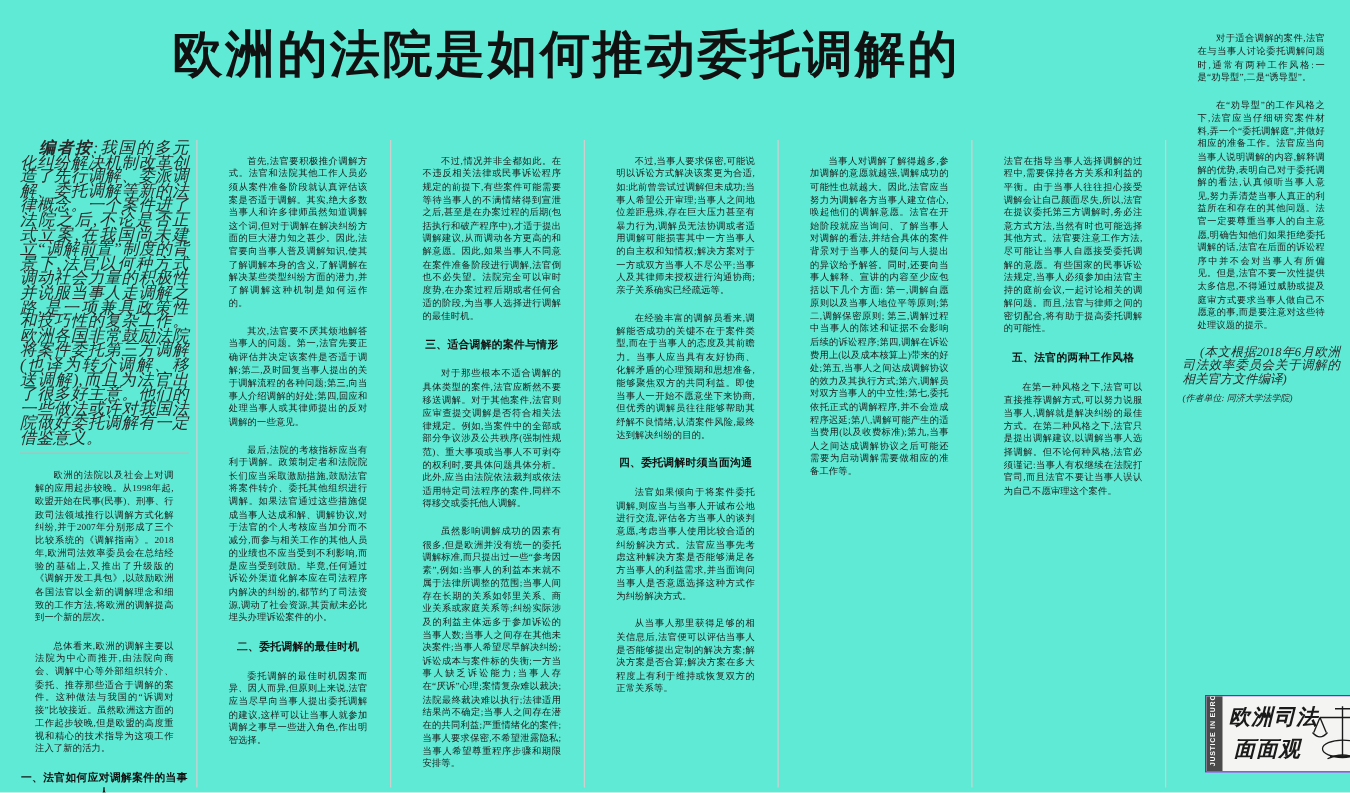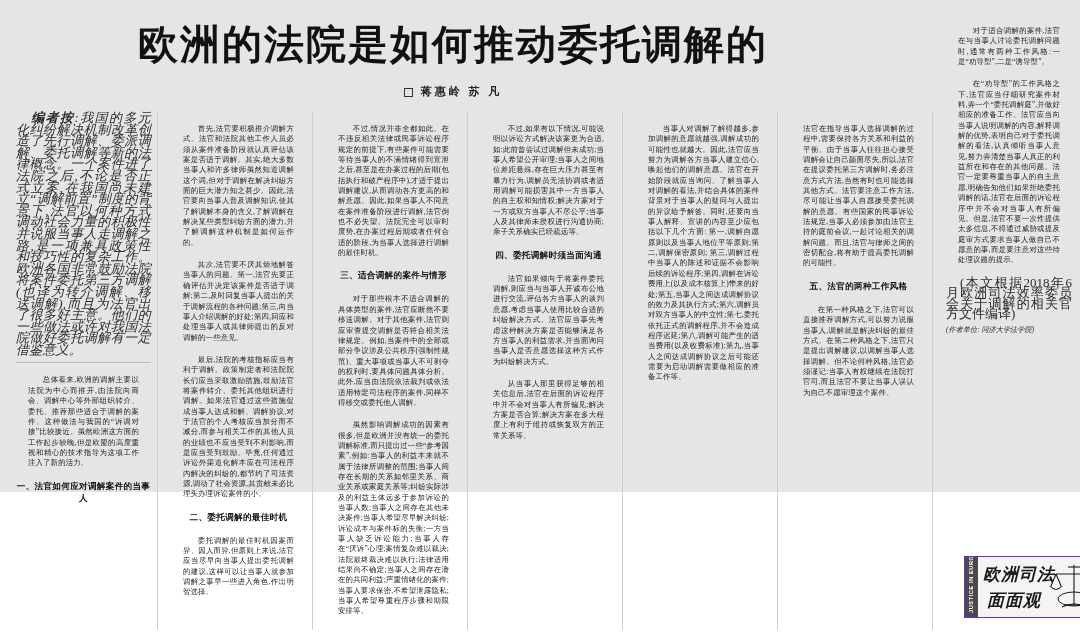--- a/index.html
+++ b/index.html
@@ -10,22 +10,22 @@
   body {
     width: 1080px;
     height: 634px;
     overflow: hidden;
     font-family: "Liberation Serif", "DejaVu Serif", serif;
     color: #1b1b1b;
   }
   .page {
     position: relative;
     width: 1080px;
-    height: 492px;
-    background: #e5e5e5;
+    height: 634px;
+    background: #5eead4;
     box-sizing: border-box;
   }
 
   
   .masthead {
     position: absolute;
     left: 0;
     top: 0;
     width: 906px;
     height: 112px;
@@ -121,21 +121,22 @@
   h2.section {
     font-size: 8.6px;
     font-weight: bold;
     text-align: center;
     margin: 9px 0 8px 0;
     letter-spacing: 0.3px;
     color: #111;
   }
 
   .small-note {
-    font-size: 13px;
+    font-style: italic;
+    font-size: 10px;
     line-height: 10.6px;
     text-align: justify;
     margin: 5px 0 0 0;
     text-indent: 14px;
     word-break: break-all;
     color: #2a2a2a;
   }
   .affil {
     font-style: italic;
     font-size: 7.2px;
@@ -202,54 +203,53 @@
   
   .en-label { font-weight: bold; font-style: italic; }
 </style>
 </head>
 <body>
 
 <div class="page">
 
   <div class="masthead">
     <div class="headline">欧洲的法院是如何推动委托调解的</div>
-    <div class="byline">
-      <span class="sq"></span><span>蒋惠岭  苏  凡</span>
-    </div>
   </div>
 
   <div class="cols">
 
     <div class="col col-1">
       <p class="editor-note"><span class="en-label">编者按</span><span>:我国的多元化纠纷解决机制改革创造了先行调解、委派调解、委托调解等新的法律概念。一个案件进了法院之后,不论是否正式立案,在我国尚未建立“调解前置”制度的背景下,法官以何种方式调动社会力量的积极性并说服当事人走调解之路,是一项兼具政策性和技巧性的复杂工作。欧洲各国非常鼓励法院将案件委托第三方调解(也译为转介调解、移送调解),而且为法官出了很多好主意。他们的一些做法或许对我国法院做好委托调解有一定借鉴意义。</span></p>
       <hr class="note-rule">
+      <p class="body">欧洲的法院以及社会上对调解的应用起步较晚。从1998年起,欧盟开始在民事(民事)、刑事、行政司法领域推行以调解方式化解纠纷,并于2007年分别形成了三个比较系统的《调解指南》。2018年,欧洲司法效率委员会在总结经验的基础上,又推出了升级版的《调解开发工具包》,以鼓励欧洲各国法官以全新的调解理念和细致的工作方法,将欧洲的调解提高到一个新的层次。</p>
       <p class="body">总体看来,欧洲的调解主要以法院为中心而推开,由法院向商会、调解中心等外部组织转介、委托、推荐那些适合于调解的案件。这种做法与我国的“诉调对接”比较接近。虽然欧洲这方面的工作起步较晚,但是欧盟的高度重视和精心的技术指导为这项工作注入了新的活力。</p>
       <h2 class="section">一、法官如何应对调解案件的当事人</h2>
     </div>
 
     <div class="col col-2">
       <p class="body">首先,法官要积极推介调解方式。法官和法院其他工作人员必须从案件准备阶段就认真评估该案是否适于调解。其实,绝大多数当事人和许多律师虽然知道调解这个词,但对于调解在解决纠纷方面的巨大潜力知之甚少。因此,法官要向当事人普及调解知识,使其了解调解本身的含义,了解调解在解决某些类型纠纷方面的潜力,并了解调解这种机制是如何运作的。</p>
       <p class="body">其次,法官要不厌其烦地解答当事人的问题。第一,法官先要正确评估并决定该案件是否适于调解;第二,及时回复当事人提出的关于调解流程的各种问题;第三,向当事人介绍调解的好处;第四,回应和处理当事人或其律师提出的反对调解的一些意见。</p>
       <p class="body">最后,法院的考核指标应当有利于调解。政策制定者和法院院长们应当采取激励措施,鼓励法官将案件转介、委托其他组织进行调解。如果法官通过这些措施促成当事人达成和解、调解协议,对于法官的个人考核应当加分而不减分,而参与相关工作的其他人员的业绩也不应当受到不利影响,而是应当受到鼓励。毕竟,任何通过诉讼外渠道化解本应在司法程序内解决的纠纷的,都节约了司法资源,调动了社会资源,其贡献未必比埋头办理诉讼案件的小。</p>
       <h2 class="section">二、委托调解的最佳时机</h2>
       <p class="body">委托调解的最佳时机因案而异、因人而异,但原则上来说,法官应当尽早向当事人提出委托调解的建议,这样可以让当事人就参加调解之事早一些进入角色,作出明智选择。</p>
     </div>
 
     <div class="col col-3">
       <p class="body">不过,情况并非全都如此。在不违反相关法律或民事诉讼程序规定的前提下,有些案件可能需要等待当事人的不满情绪得到宣泄之后,甚至是在办案过程的后期(包括执行和破产程序中),才适于提出调解建议,从而调动各方更高的和解意愿。因此,如果当事人不同意在案件准备阶段进行调解,法官倒也不必失望。法院完全可以审时度势,在办案过程后期或者任何合适的阶段,为当事人选择进行调解的最佳时机。</p>
       <h2 class="section">三、适合调解的案件与情形</h2>
       <p class="body">对于那些根本不适合调解的具体类型的案件,法官应断然不要移送调解。对于其他案件,法官则应审查提交调解是否符合相关法律规定。例如,当案件中的全部或部分争议涉及公共秩序(强制性规范)、重大事项或当事人不可剥夺的权利时,要具体问题具体分析。此外,应当由法院依法裁判或依法适用特定司法程序的案件,同样不得移交或委托他人调解。</p>
       <p class="body">虽然影响调解成功的因素有很多,但是欧洲并没有统一的委托调解标准,而只提出过一些“参考因素”,例如:当事人的利益本来就不属于法律所调整的范围;当事人间存在长期的关系如邻里关系、商业关系或家庭关系等;纠纷实际涉及的利益主体远多于参加诉讼的当事人数;当事人之间存在其他未决案件;当事人希望尽早解决纠纷;诉讼成本与案件标的失衡;一方当事人缺乏诉讼能力;当事人存在“厌诉”心理;案情复杂难以裁决;法院最终裁决难以执行;法律适用结果尚不确定;当事人之间存在潜在的共同利益;严重情绪化的案件;当事人要求保密,不希望泄露隐私;当事人希望尊重程序步骤和期限安排等。</p>
     </div>
 
     <div class="col col-4">
-      <p class="body">不过,如果有以下情况,可能说明以诉讼方式解决该案更为合适,如:此前曾尝试过调解但未成功;当事人希望公开审理;当事人之间地位差距悬殊,存在巨大压力甚至有暴力行为,调解员无法协调或者适用调解可能损害其中一方当事人的自主权和知情权;解决方案对于一方或双方当事人不尽公平;当事人及其律师未授权进行沟通协商;亲子关系确实已经疏远等。</p>
+      <p class="body">不过,当事人要求保密,可能说明以诉讼方式解决该案更为合适,如:此前曾尝试过调解但未成功;当事人希望公开审理;当事人之间地位差距悬殊,存在巨大压力甚至有暴力行为,调解员无法协调或者适用调解可能损害其中一方当事人的自主权和知情权;解决方案对于一方或双方当事人不尽公平;当事人及其律师未授权进行沟通协商;亲子关系确实已经疏远等。</p>
+      <p class="body">在经验丰富的调解员看来,调解能否成功的关键不在于案件类型,而在于当事人的态度及其前瞻力。当事人应当具有友好协商、化解矛盾的心理预期和思想准备,能够聚焦双方的共同利益。即使当事人一开始不愿意坐下来协商,但优秀的调解员往往能够帮助其纾解不良情绪,认清案件风险,最终达到解决纠纷的目的。</p>
       <h2 class="section">四、委托调解时须当面沟通</h2>
       <p class="body">法官如果倾向于将案件委托调解,则应当与当事人开诚布公地进行交流,评估各方当事人的谈判意愿,考虑当事人使用比较合适的纠纷解决方式。法官应当事先考虑这种解决方案是否能够满足各方当事人的利益需求,并当面询问当事人是否意愿选择这种方式作为纠纷解决方式。</p>
-      <p class="body">从当事人那里获得足够的相关信息后,法官在后面的诉讼程序中并不会对当事人有所偏见;解决方案是否合算;解决方案在多大程度上有利于维持或恢复双方的正常关系等。</p>
+      <p class="body">从当事人那里获得足够的相关信息后,法官便可以评估当事人是否能够提出定制的解决方案;解决方案是否合算;解决方案在多大程度上有利于维持或恢复双方的正常关系等。</p>
     </div>
 
     <div class="col col-6">
       <p class="body noind">法官在指导当事人选择调解的过程中,需要保持各方关系和利益的平衡。由于当事人往往担心接受调解会让自己颜面尽失,所以,法官在提议委托第三方调解时,务必注意方式方法,当然有时也可能选择其他方式。法官要注意工作方法,尽可能让当事人自愿接受委托调解的意愿。有些国家的民事诉讼法规定,当事人必须参加由法官主持的庭前会议,一起讨论相关的调解问题。而且,法官与律师之间的密切配合,将有助于提高委托调解的可能性。</p>
       <h2 class="section">五、法官的两种工作风格</h2>
       <p class="body">在第一种风格之下,法官可以直接推荐调解方式,可以努力说服当事人,调解就是解决纠纷的最佳方式。在第二种风格之下,法官只是提出调解建议,以调解当事人选择调解。但不论何种风格,法官必须谨记:当事人有权继续在法院打官司,而且法官不要让当事人误认为自己不愿审理这个案件。</p>
     </div>
 
     <div class="col col-5">
       <p class="body">当事人对调解了解得越多,参加调解的意愿就越强,调解成功的可能性也就越大。因此,法官应当努力为调解各方当事人建立信心,唤起他们的调解意愿。法官在开始阶段就应当询问、了解当事人对调解的看法,并结合具体的案件背景对于当事人的疑问与人提出的异议给予解答。同时,还要向当事人解释、宣讲的内容至少应包括以下几个方面: 第一,调解自愿原则以及当事人地位平等原则;第二,调解保密原则; 第三,调解过程中当事人的陈述和证据不会影响后续的诉讼程序;第四,调解在诉讼费用上(以及成本核算上)带来的好处;第五,当事人之间达成调解协议的效力及其执行方式;第六,调解员对双方当事人的中立性;第七,委托依托正式的调解程序,并不会造成程序迟延;第八,调解可能产生的适当费用(以及收费标准);第九,当事人之间达成调解协议之后可能还需要为启动调解需要做相应的准备工作等。</p>

